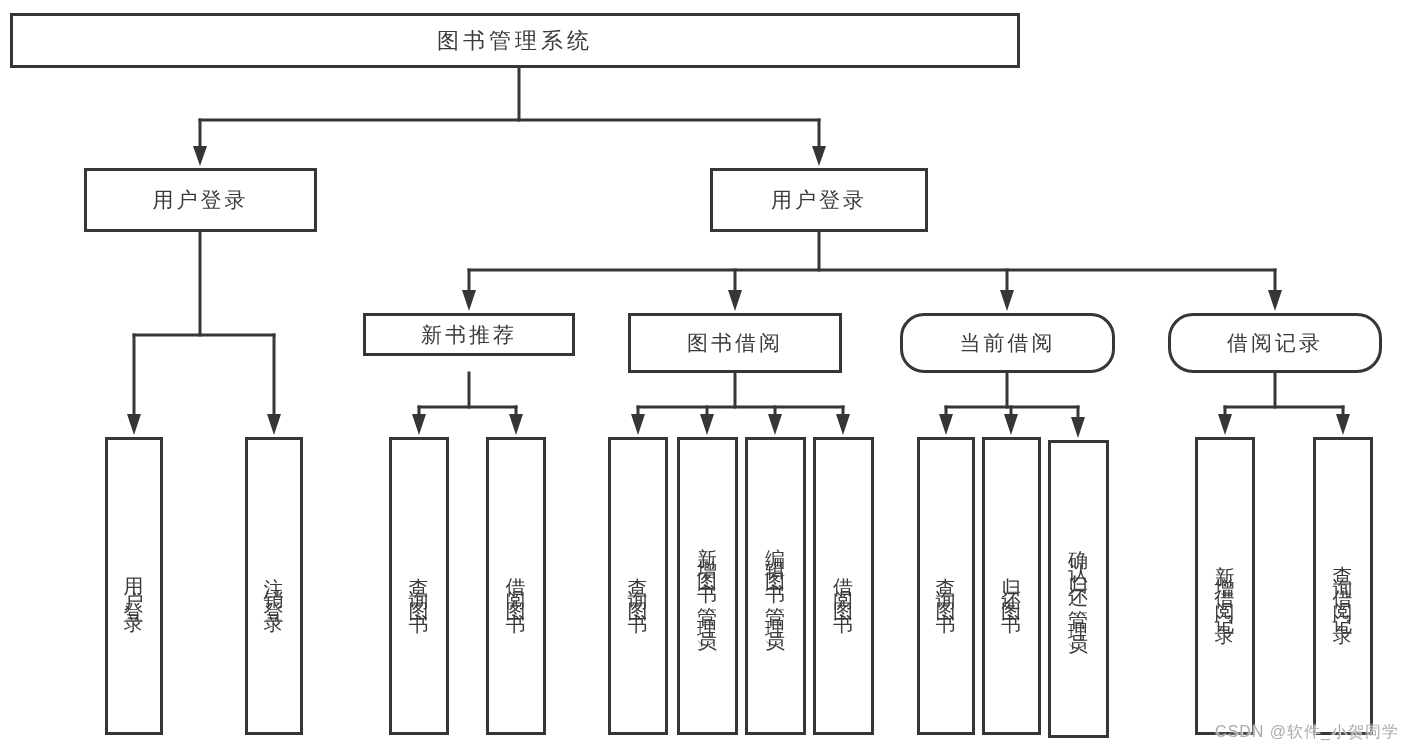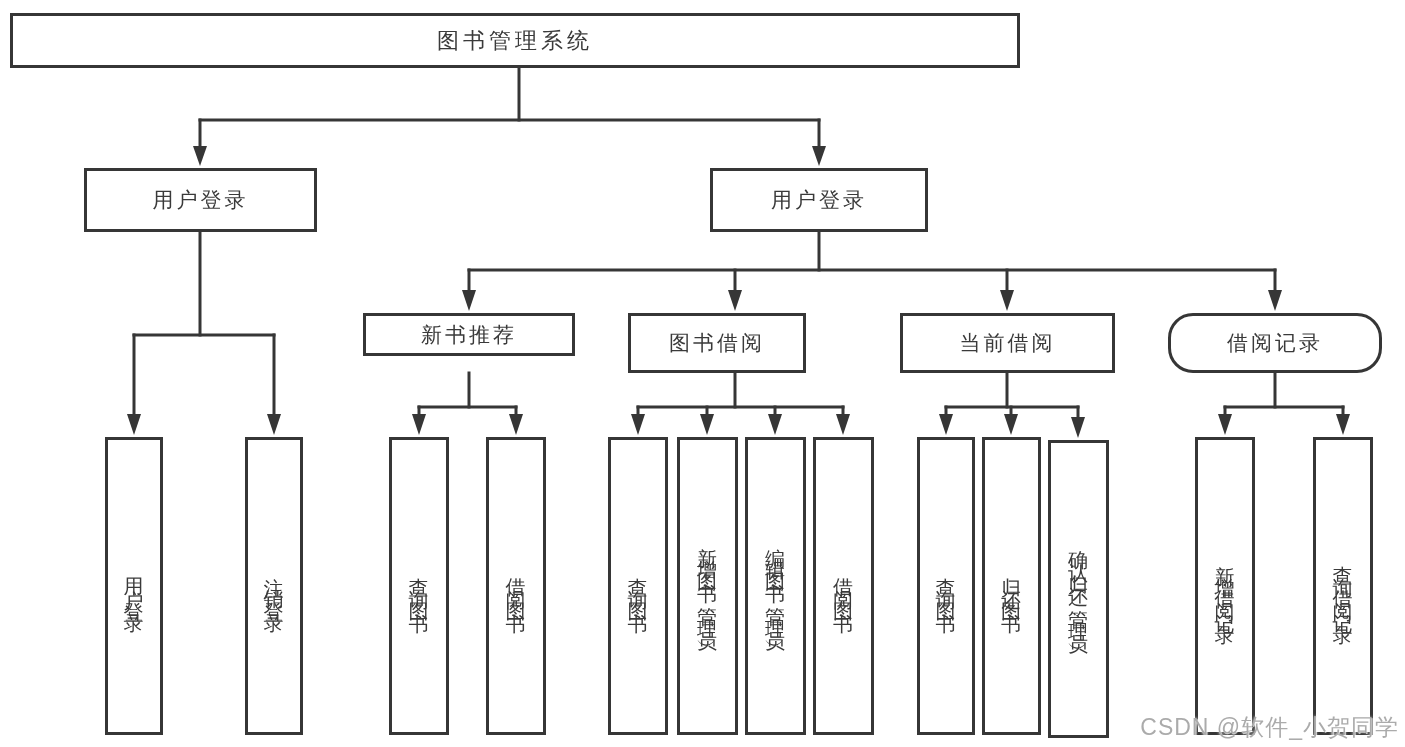--- a/index.html
+++ b/index.html
@@ -37,21 +37,21 @@
     writing-mode:vertical-rl;
     text-orientation:mixed;
     font-size:20px;
     letter-spacing:12px;
     line-height:1;
   }
   .watermark{
     position:absolute;
     right:6px;
     bottom:4px;
-    font-size:23px;
+    font-size:16px;
     letter-spacing:1px;
     color:var(--wm);
     text-shadow:0 0 3px #ffffff, 1px 1px 0 rgba(255,255,255,0.65);
     white-space:nowrap;
   }
 </style>
 </head>
 <body>
 
 <div class="stage">
@@ -139,24 +139,24 @@
   <div class="node branch" style="left:84px;top:168px;width:233px;height:64px;">
     <span>用户登录</span>
   </div>
   <div class="node branch" style="left:710px;top:168px;width:218px;height:64px;">
     <span>用户登录</span>
   </div>
 
   <div class="node branch" style="left:363px;top:313px;width:212px;height:43px;">
     <span>新书推荐</span>
   </div>
-  <div class="node branch" style="left:628px;top:313px;width:178px;height:60px;">
+  <div class="node branch" style="left:628px;top:313px;width:214px;height:60px;">
     <span>图书借阅</span>
   </div>
-  <div class="node branch" style="left:900px;top:313px;width:215px;height:60px;">
+  <div class="node branch" style="left:900px;top:313px;width:215px;height:60px;border-radius:24px;">
     <span>当前借阅</span>
   </div>
   <div class="node branch" style="left:1168px;top:313px;width:214px;height:60px;border-radius:25px;">
     <span>借阅记录</span>
   </div>
 
   <div class="node leaf" style="left:105px;top:437px;width:58px;height:298px;">
     <span>用户登录</span>
   </div>
   <div class="node leaf" style="left:245px;top:437px;width:58px;height:298px;">

